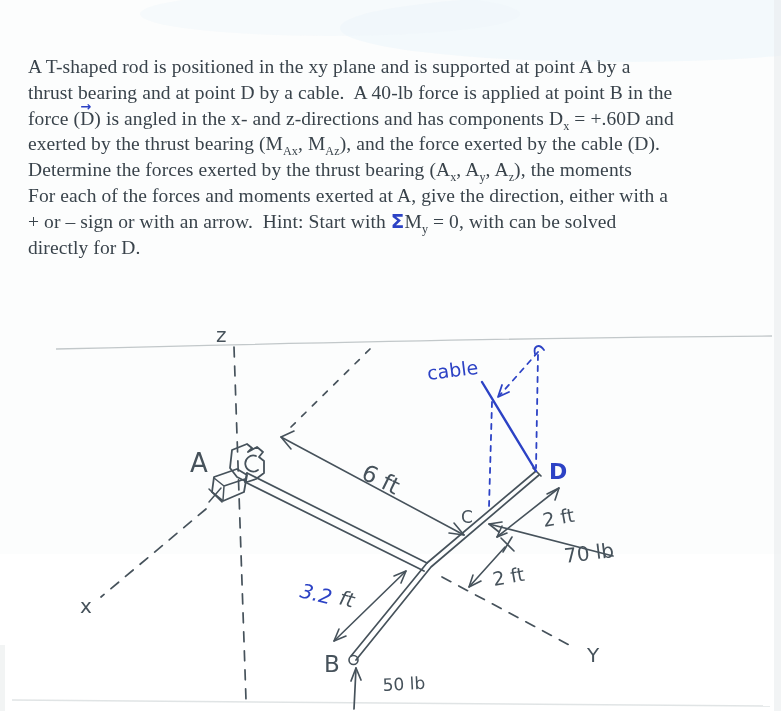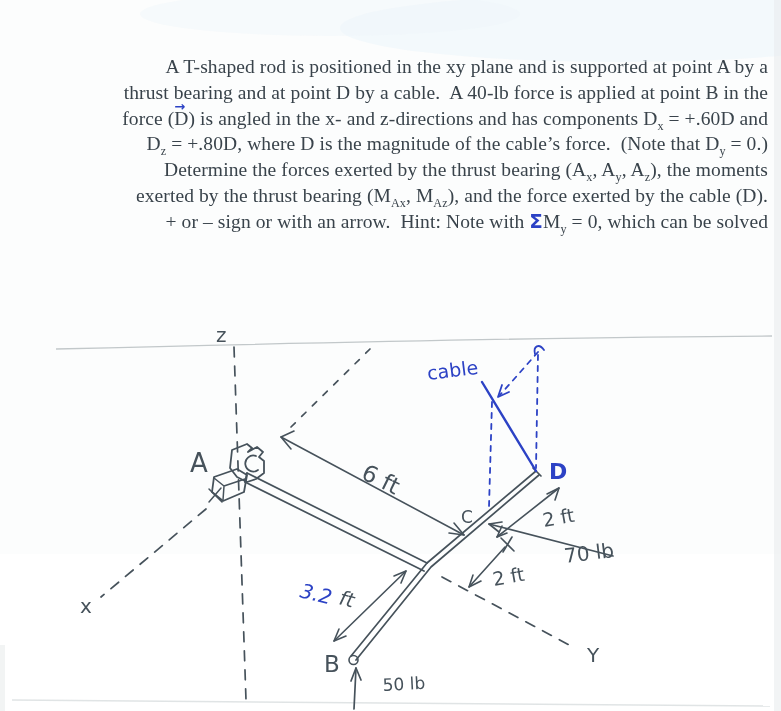--- a/index.html
+++ b/index.html
@@ -3,21 +3,21 @@
 <meta charset="utf-8">
 <style>
   :root{
     --paper:#fcfdfd;
     --ink:#39434b;
     --draw:#46525b;
     --blue:#2c42c5;
   }
   html,body{margin:0;padding:0;}
   body{width:781px;height:711px;overflow:hidden;background:#fff;}
-  .page{position:relative;width:781px;height:554px;background:var(--paper);font-family:"Liberation Serif",serif;text-align:right;}
+  .page{position:relative;width:781px;height:554px;background:var(--paper);font-family:"Liberation Serif",serif;}
   .problem{
     position:absolute;left:28px;top:54px;width:740px;
     font-size:19.5px;line-height:25.8px;color:var(--ink);
     letter-spacing:0.1px;
   }
   .tline{white-space:pre;}
   .tline sub{font-size:0.62em;line-height:0;}
   .vec{position:relative;display:inline-block;}
   .vec .vec-arrow{
     position:absolute;left:0px;top:-12px;color:var(--blue);
@@ -32,24 +32,25 @@
 </style>
 </head>
 <body>
 
 <div class="page">
 
   <div class="problem">
     <div class="tline"><span>A T-shaped rod is positioned in the xy plane and is supported at point A by a</span></div>
     <div class="tline"><span>thrust bearing and at point D by a cable.  A 40-lb force is applied at point B in the</span></div>
     <div class="tline"><span>force (</span><span class="vec"><span>D</span><span class="vec-arrow">→</span></span><span>) is angled in the x- and z-directions and has components D</span><sub>x</sub><span> = +.60D and</span></div>
-    <div class="tline"><span>D</span><sub>z</sub><span> = +.80D, where D is the magnitude of the cable’s force.  (Note that D</span><sub>y</sub><span> = 0.)</span></div>
+    <div class="tline"><span>exerted by the thrust bearing (M</span><sub>Ax</sub><span>, M</span><sub>Az</sub><span>), and the force exerted by the cable (D).</span></div>
     <div class="tline"><span>Determine the forces exerted by the thrust bearing (A</span><sub>x</sub><span>, A</span><sub>y</sub><span>, A</span><sub>z</sub><span>), the moments</span></div>
-    <div class="tline"><span>exerted by the thrust bearing (M</span><sub>Ax</sub><span>, M</span><sub>Az</sub><span>), and the force exerted by the cable (D).</span></div>
-    <div class="tline"><span>+ or – sign or with an arrow.  Hint: Note with </span><span class="sigma">Σ</span><span>M</span><sub>y</sub><span> = 0, which can be solved</span></div>
+    <div class="tline"><span>For each of the forces and moments exerted at A, give the direction, either with a</span></div>
+    <div class="tline"><span>+ or – sign or with an arrow.  Hint: Start with </span><span class="sigma">Σ</span><span>M</span><sub>y</sub><span> = 0, with can be solved</span></div>
+    <div class="tline"><span>directly for D.</span></div>
   </div>
 
   <svg class="diagram" width="781" height="711" viewBox="0 0 781 711">
 
     <g>
       <ellipse cx="620" cy="28" rx="280" ry="34" fill="#e9f3fa" opacity="0.45"></ellipse>
       <ellipse cx="330" cy="14" rx="190" ry="22" fill="#eef6fb" opacity="0.4"></ellipse>
       <path d="M56,349 C300,343 550,337 772,336" stroke="#c2c8ca" stroke-width="1.3" fill="none"></path>
       <path d="M12,700 L770,706" stroke="#dde1e2" stroke-width="1.5" opacity="0.9" fill="none"></path>
       <rect x="774" y="0" width="7" height="711" fill="#e7ebec" opacity="0.55"></rect>

